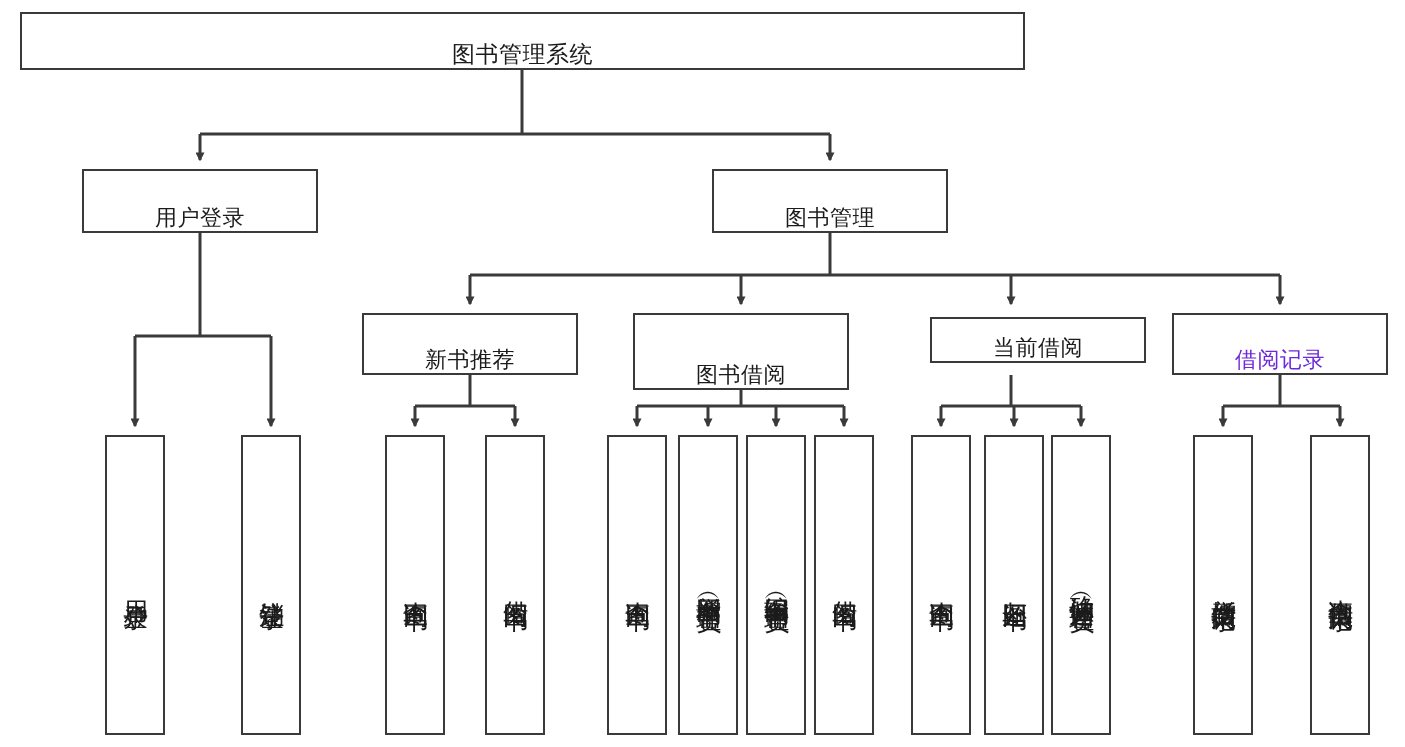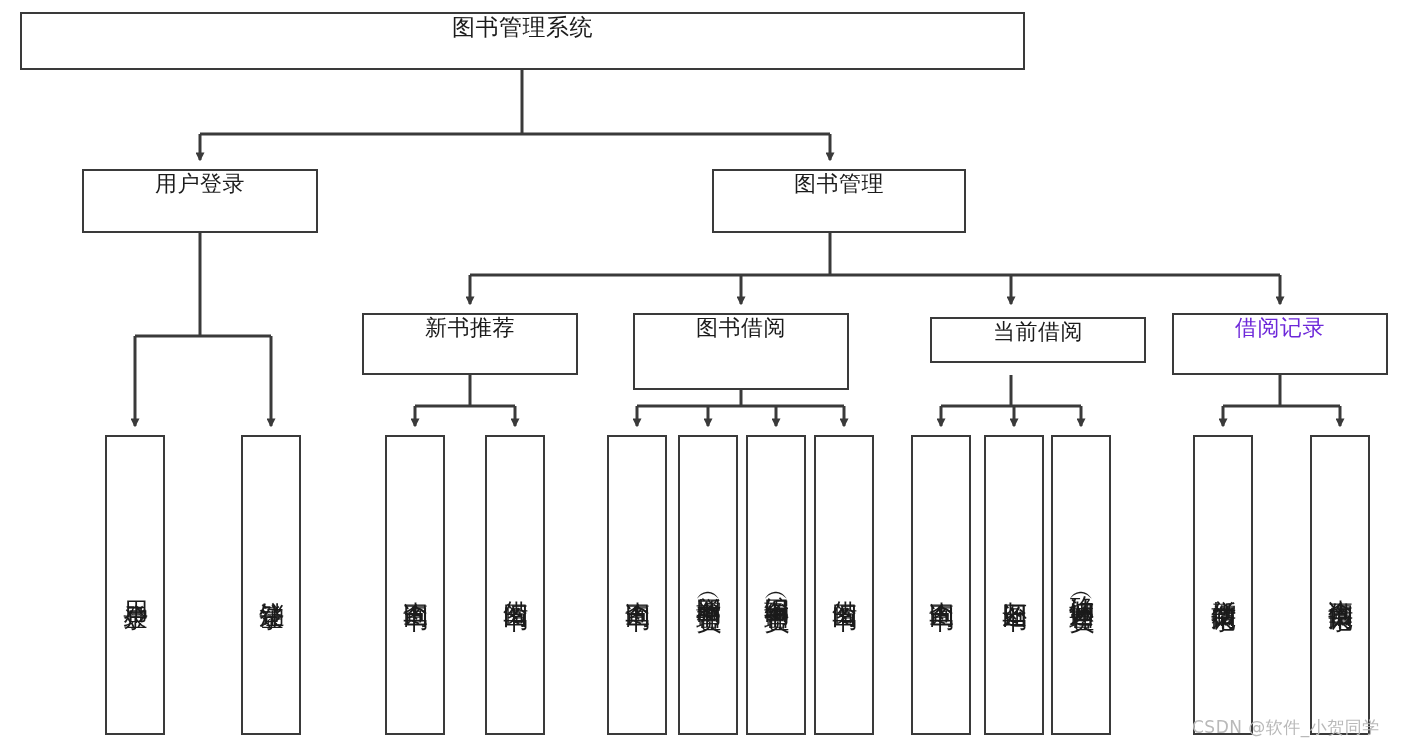--- a/index.html
+++ b/index.html
@@ -25,21 +25,21 @@
     width: 1405px;
     height: 747px;
     pointer-events: none;
   }
   .node {
     position: absolute;
     box-sizing: border-box;
     background: #ffffff;
     border: 2.5px solid #3a3a3a;
     display: flex;
-    align-items: flex-start;
+    align-items: flex-end;
     justify-content: center;
     z-index: 2;
   }
   .node .label {
     color: #1b1b1b;
     letter-spacing: 0.5px;
     white-space: nowrap;
     text-align: center;
     line-height: 1.18;
   }
@@ -126,21 +126,21 @@
     </g>
   </svg>
 
   <div class="node root horiz" style="left: 20px; top: 12px; width: 1005px; height: 58px; border-color: rgb(58, 58, 58);">
     <span class="label" style="color: rgb(27, 27, 27);">图书管理系统</span>
   </div>
 
   <div class="node horiz" style="left: 82px; top: 169px; width: 236px; height: 64px; border-color: rgb(58, 58, 58);">
     <span class="label" style="color: rgb(27, 27, 27);">用户登录</span>
   </div>
-  <div class="node horiz" style="left: 712px; top: 169px; width: 254px; height: 64px; border-color: rgb(58, 58, 58);">
+  <div class="node horiz" style="left: 712px; top: 169px; width: 236px; height: 64px; border-color: rgb(58, 58, 58);">
     <span class="label" style="color: rgb(27, 27, 27);">图书管理</span>
   </div>
 
   <div class="node horiz" style="left: 362px; top: 313px; width: 216px; height: 62px; border-color: rgb(58, 58, 58);">
     <span class="label" style="color: rgb(27, 27, 27);">新书推荐</span>
   </div>
   <div class="node horiz" style="left: 633px; top: 313px; width: 216px; height: 77px; border-color: rgb(58, 58, 58);">
     <span class="label" style="color: rgb(27, 27, 27);">图书借阅</span>
   </div>
   <div class="node horiz" style="left: 903px; top: 317px; width: 216px; height: 46px; border-color: rgb(58, 58, 58); margin-left: 27px;">
@@ -183,15 +183,14 @@
   <div class="node vert" style="left: 1051px; top: 435px; width: 60px; height: 300px; border-color: rgb(58, 58, 58);">
     <span class="label" style="color: rgb(27, 27, 27);">确认归还（管理员）</span>
   </div>
   <div class="node vert" style="left: 1193px; top: 435px; width: 60px; height: 300px; border-color: rgb(58, 58, 58);">
     <span class="label" style="color: rgb(27, 27, 27);">新增借阅记录</span>
   </div>
   <div class="node vert" style="left: 1310px; top: 435px; width: 60px; height: 300px; border-color: rgb(58, 58, 58);">
     <span class="label" style="color: rgb(27, 27, 27);">查询借阅记录</span>
   </div>
 
-  <div class="watermark" style="left: 1192px; top: 716px; color: rgb(185, 185, 185);">CSDN @软件_小贺同学</div>
 
 </div>
 
 </body></html>

